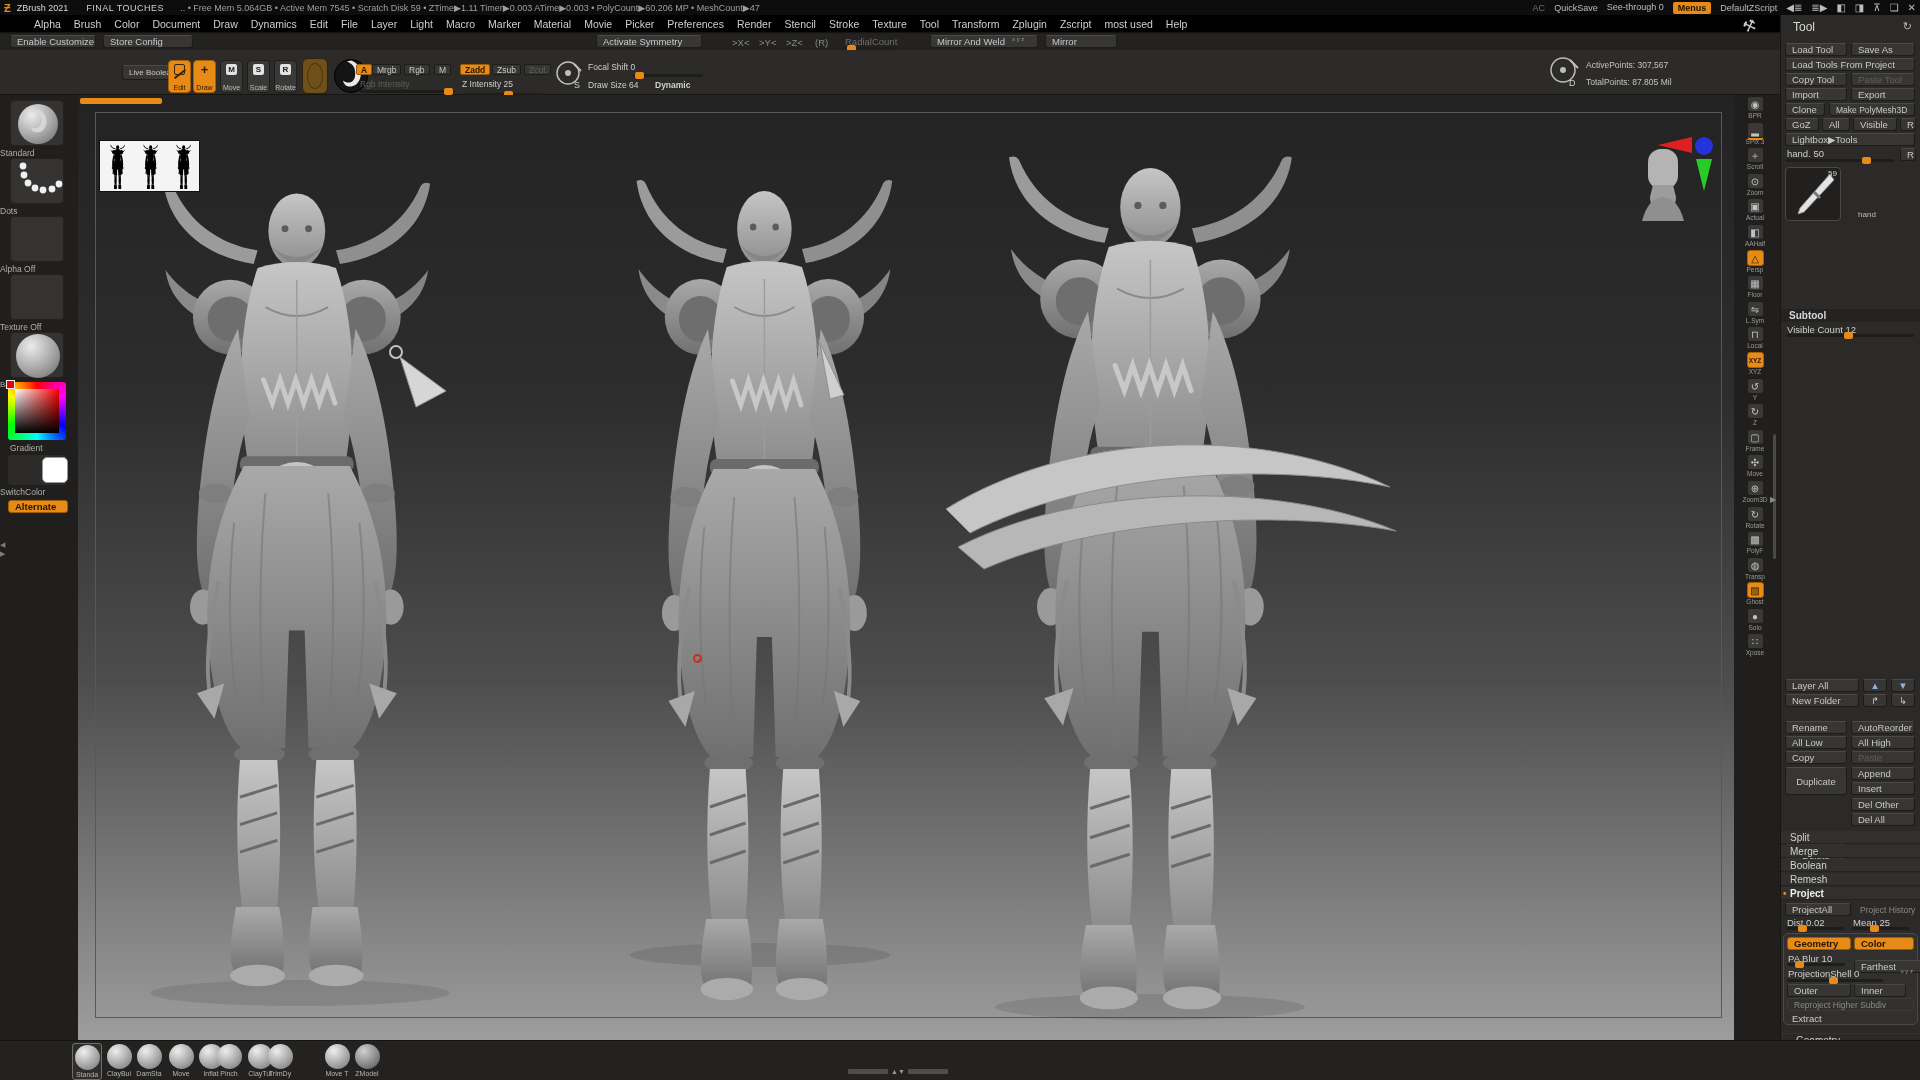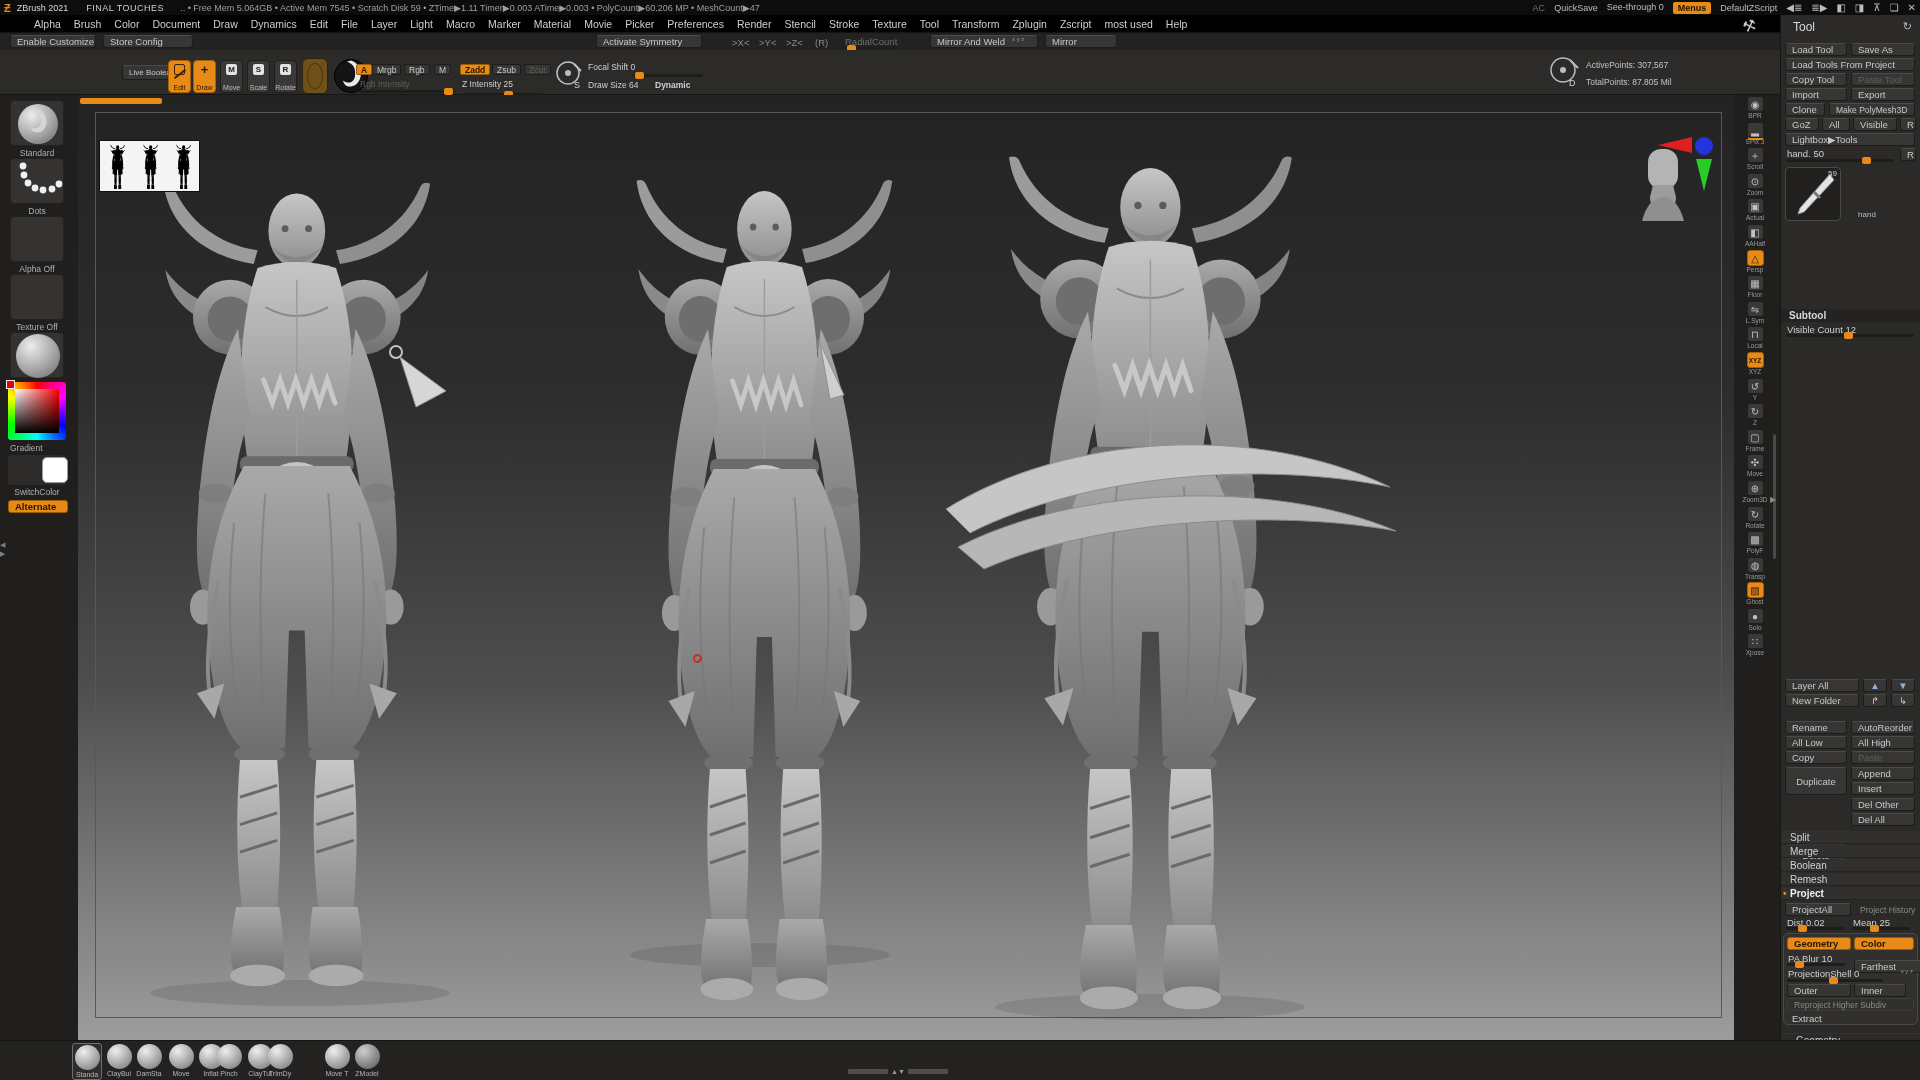--- a/index.html
+++ b/index.html
@@ -52,21 +52,21 @@
   .smbtn{position:absolute;height:11px;font-size:8.5px;padding:0 4px;display:flex;align-items:center;
     background:#373634;border:1px solid #1c1c1b;border-radius:2px;color:#c9c9c9}
   .smbtn.orange{background:#e78a17;color:#241500;font-weight:bold;border-color:#9a5c06}
   .smbtn.dim{color:#5f5e5c}
   .lbl{position:absolute;font-size:8.5px;color:#cfcfcf;white-space:nowrap}
   .lbl.dim{color:#5f5e5c}
   .lbl.bold{font-weight:bold}
 
   
   .lthumb{position:absolute;left:10px;width:54px;background:#343332;border:1px solid #232221;border-radius:4px}
-  .llabel{position:absolute;left:0;width:74px;text-align:center;font-size:8.5px;color:#aeaeae}
+  .llabel{position:absolute;left:0;width:74px;font-size:8.5px;color:#aeaeae}
   .sphere{border-radius:50%;background:radial-gradient(circle at 34% 28%,#ececec,#a5a5a5 55%,#6d6d6d 95%)}
   .picker{position:absolute;left:8px;top:382px;width:58px;height:58px;
     background:conic-gradient(#f00,#f0f,#00f,#0ff,#0f0,#ff0,#f00);border-radius:3px}
   .picker .inner{position:absolute;left:7px;top:7px;right:7px;bottom:7px;
     background:linear-gradient(to top,#000,rgba(0,0,0,0)),linear-gradient(to right,#fff,#f00)}
   .picker .sel{position:absolute;left:-2px;top:-2px;width:9px;height:9px;background:#e00;border:1.5px solid #eee}
   .swatch{position:absolute;left:34px;top:0;width:26px;height:26px;background:#fff;border-radius:5px;border:1px solid #999}
 
   
   .canvas{position:absolute;left:78px;top:95px;width:1656px;height:945px;

